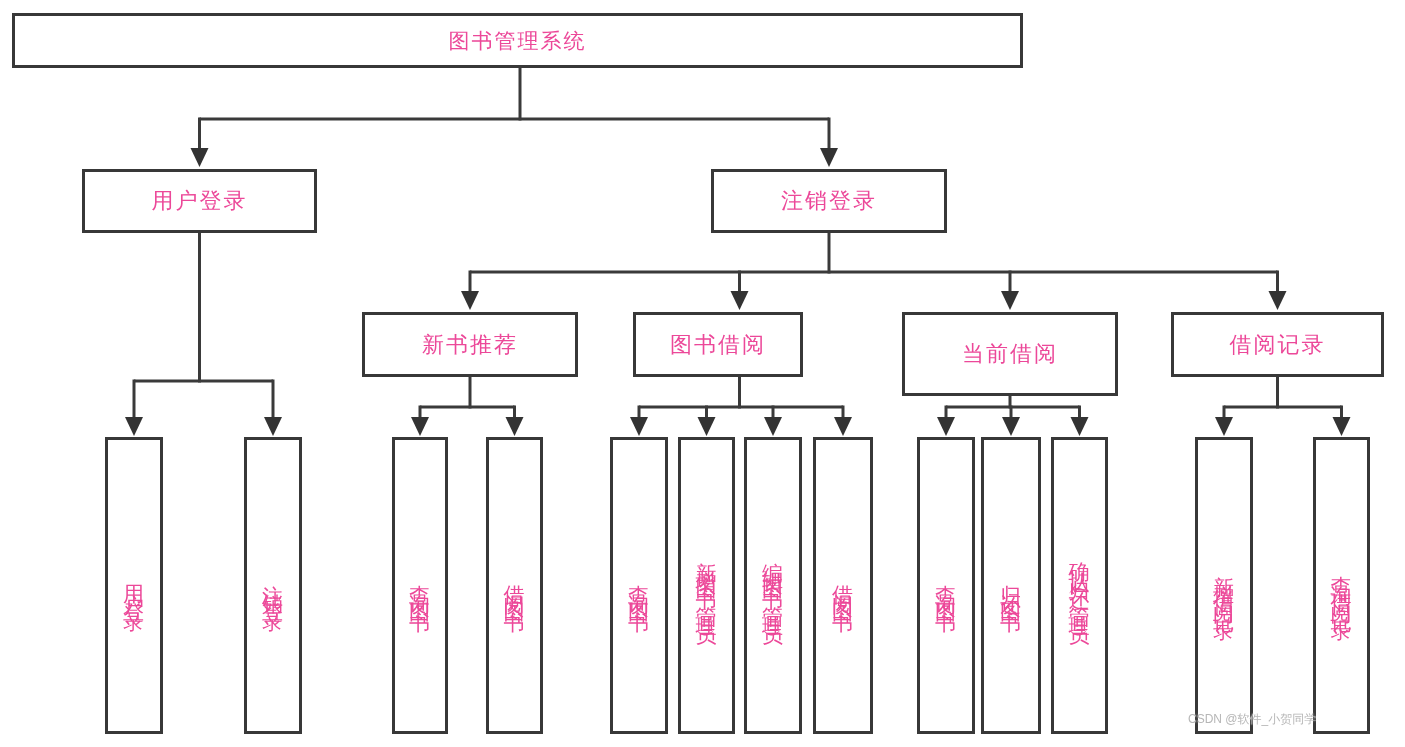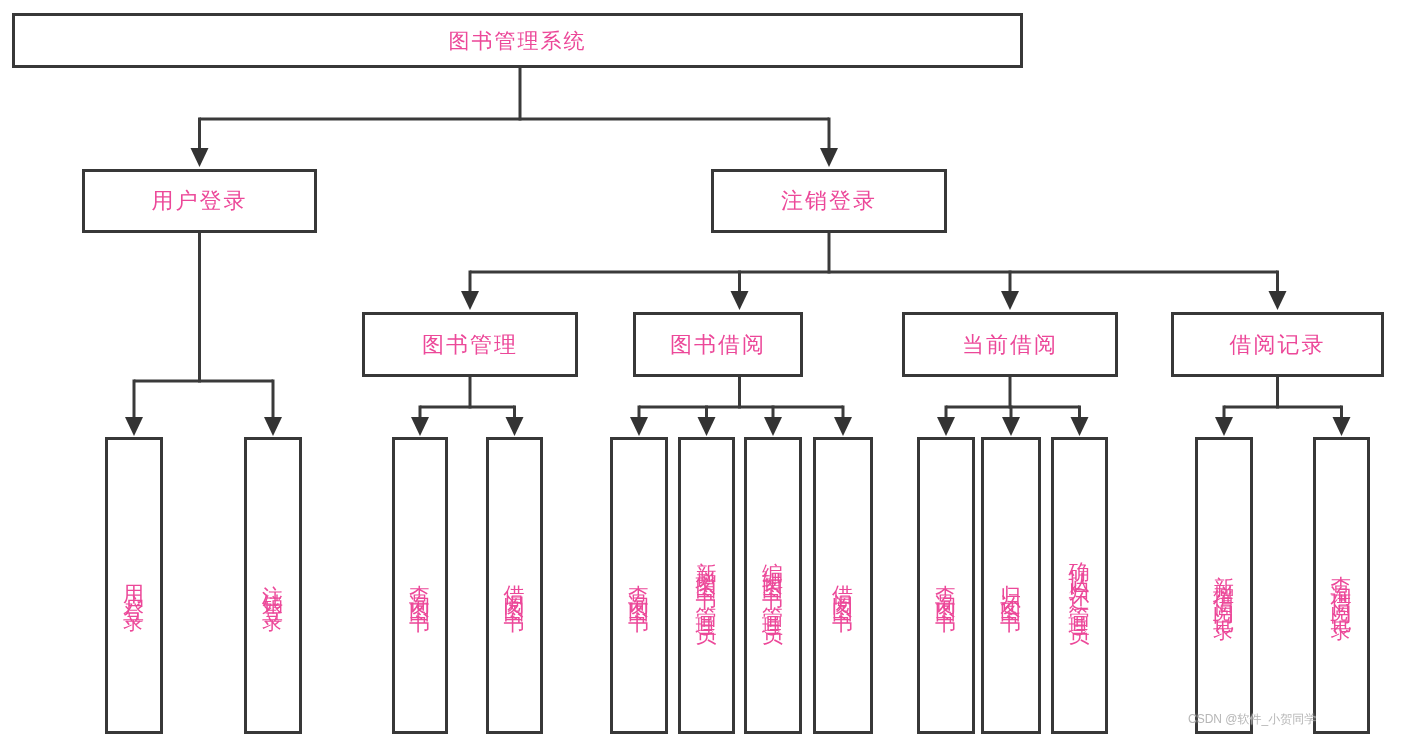--- a/index.html
+++ b/index.html
@@ -122,23 +122,23 @@
       <line x1="1341.5" y1="405.5" x2="1341.5" y2="420"></line>
       <polygon points="1332.5,417 1350.5,417 1341.5,436"></polygon>
     </g>
   </svg>
 
   <div class="box hbox lvl1" style="left:12px;top:13px;width:1011px;height:55px;">图书管理系统</div>
 
   <div class="box hbox" style="left:82px;top:169px;width:235px;height:64px;">用户登录</div>
   <div class="box hbox" style="left:711px;top:169px;width:236px;height:64px;">注销登录</div>
 
-  <div class="box hbox" style="left:362px;top:312px;width:216px;height:65px;">图书管理</div>
+  <div class="box hbox" style="left:362px;top:312px;width:216px;height:65px;">新书推荐</div>
   <div class="box hbox" style="left:633px;top:312px;width:170px;height:65px;">图书借阅</div>
-  <div class="box hbox" style="left:902px;top:312px;width:216px;height:65px;">当前借阅</div>
+  <div class="box hbox" style="left:902px;top:312px;width:216px;height:84px;">当前借阅</div>
   <div class="box hbox" style="left:1171px;top:312px;width:213px;height:65px;">借阅记录</div>
 
   <div class="box vbox" style="left:105px;top:437px;width:58px;height:297px;">
       <span>用户登录</span>
     </div>
   <div class="box vbox" style="left:244px;top:437px;width:58px;height:297px;">
       <span>注销登录</span>
     </div>
 
   <div class="box vbox" style="left:392px;top:437px;width:56px;height:297px;">

